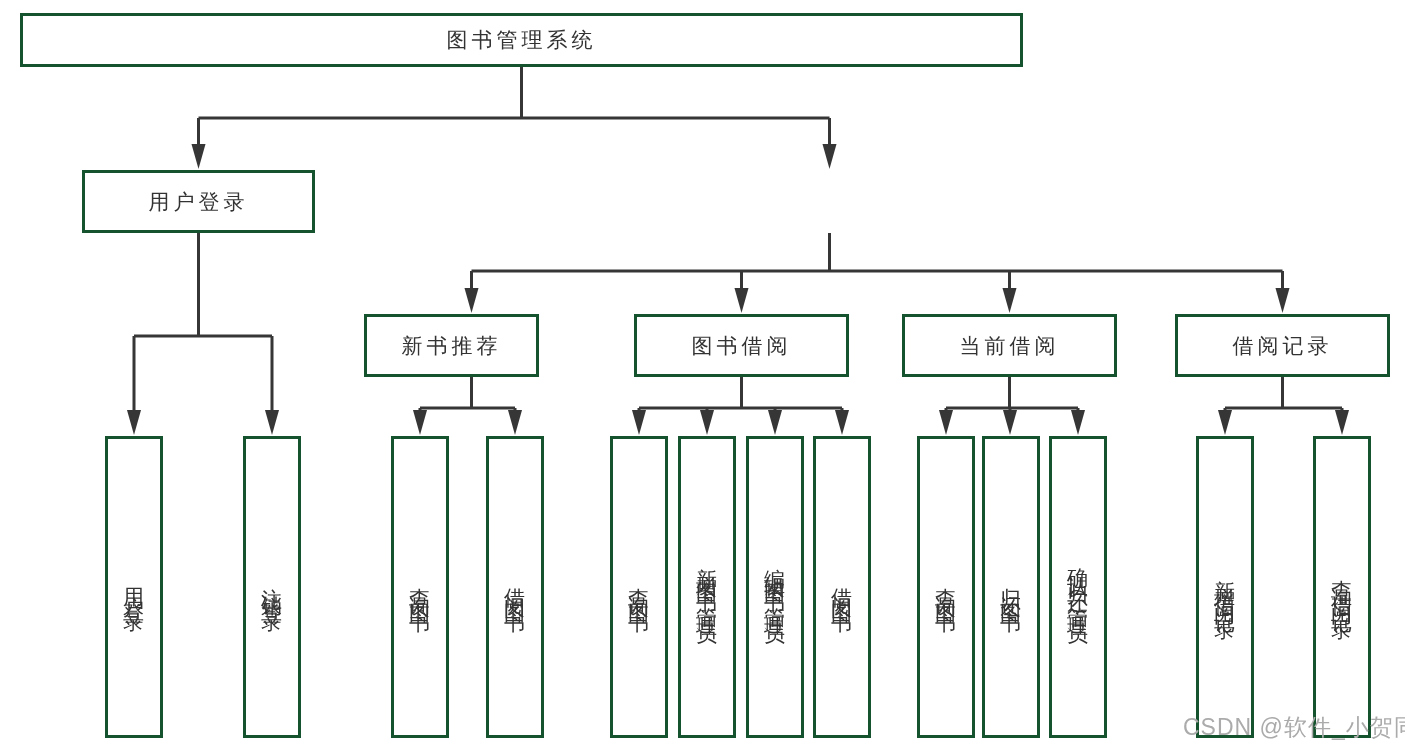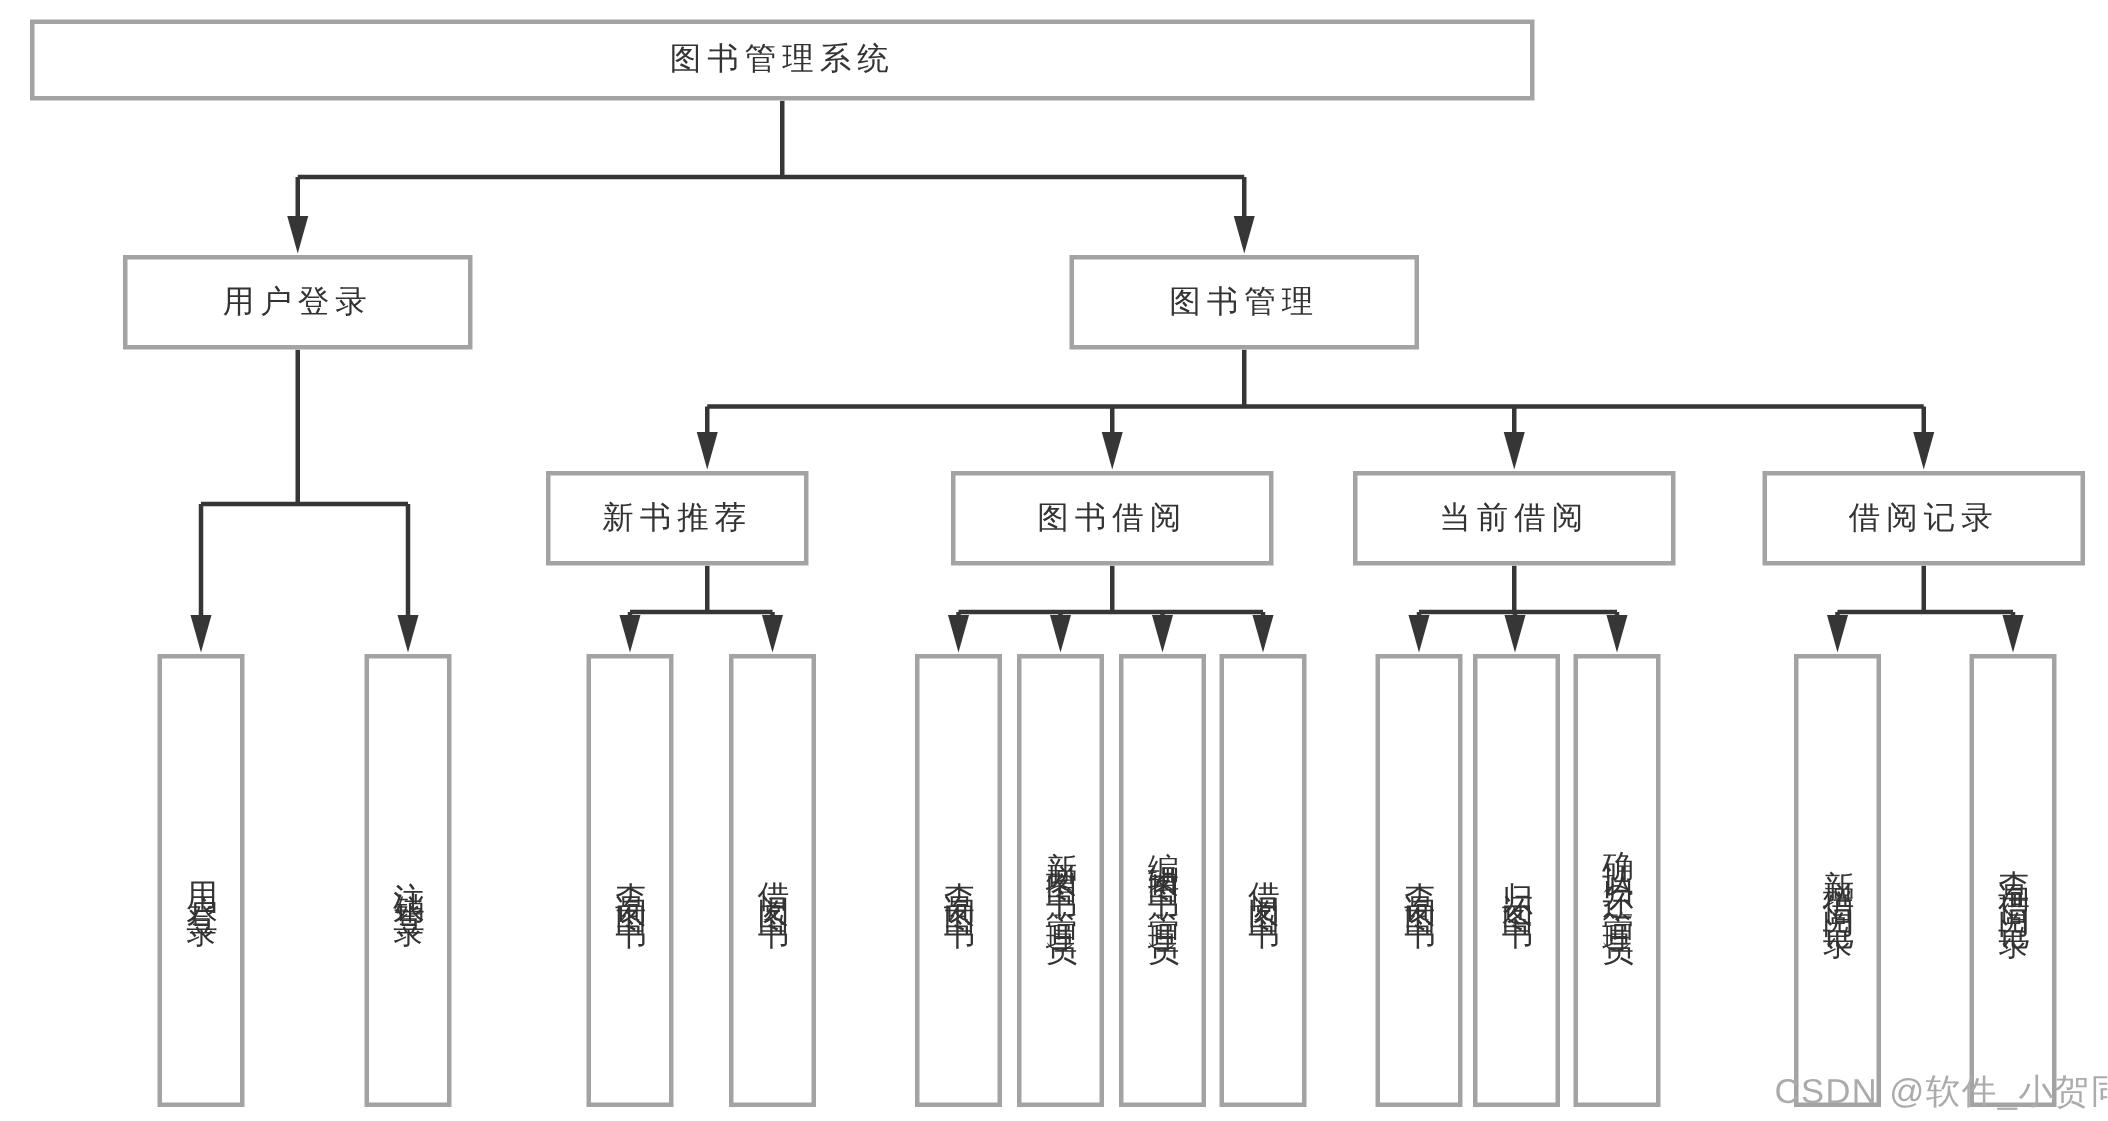--- a/index.html
+++ b/index.html
@@ -16,21 +16,21 @@
   }
   .wires {
     position: absolute;
     left: 0; top: 0;
     width: 1405px;
     height: 747px;
   }
   .node {
     position: absolute;
     box-sizing: border-box;
-    border: 3px solid #a3a3a3;
+    border: 3px solid #14532d;
     background: #ffffff;
     color: #333333;
     display: flex;
     align-items: center;
     justify-content: center;
     font-size: 21px;
     letter-spacing: 4px;
     text-align: center;
     line-height: 1.2;
   }
@@ -106,23 +106,20 @@
     <polygon fill="#363636" points="1335,410 1349,410 1342,435"></polygon>
   </svg>
 
   <div class="node h" style="left:20px; top:13px; width:1003px; height:54px;">
     <span>图书管理系统</span>
   </div>
 
   <div class="node h" style="left:82px; top:170px; width:233px; height:63px;">
     <span>用户登录</span>
   </div>
-  <div class="node h" style="left:713px; top:170px; width:233px; height:63px;">
-    <span>图书管理</span>
-  </div>
 
   <div class="node h" style="left:364px; top:314px; width:175px; height:63px;">
     <span>新书推荐</span>
   </div>
   <div class="node h" style="left:634px; top:314px; width:215px; height:63px;">
     <span>图书借阅</span>
   </div>
   <div class="node h" style="left:902px; top:314px; width:215px; height:63px;">
     <span>当前借阅</span>
   </div>

